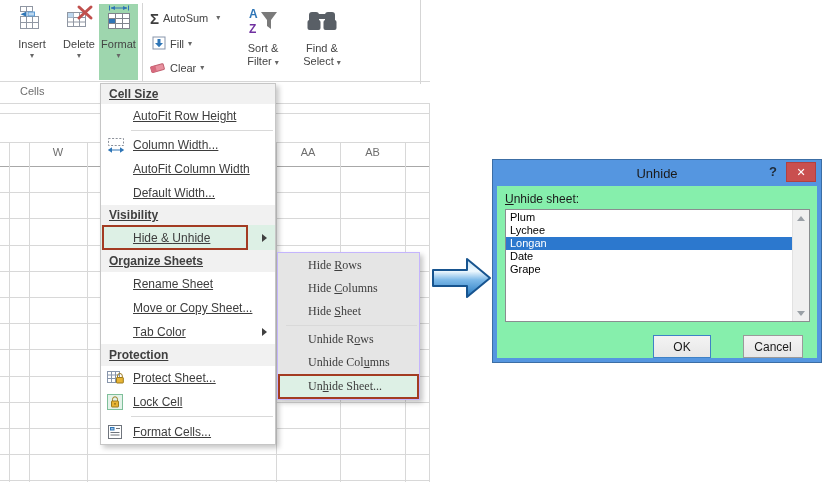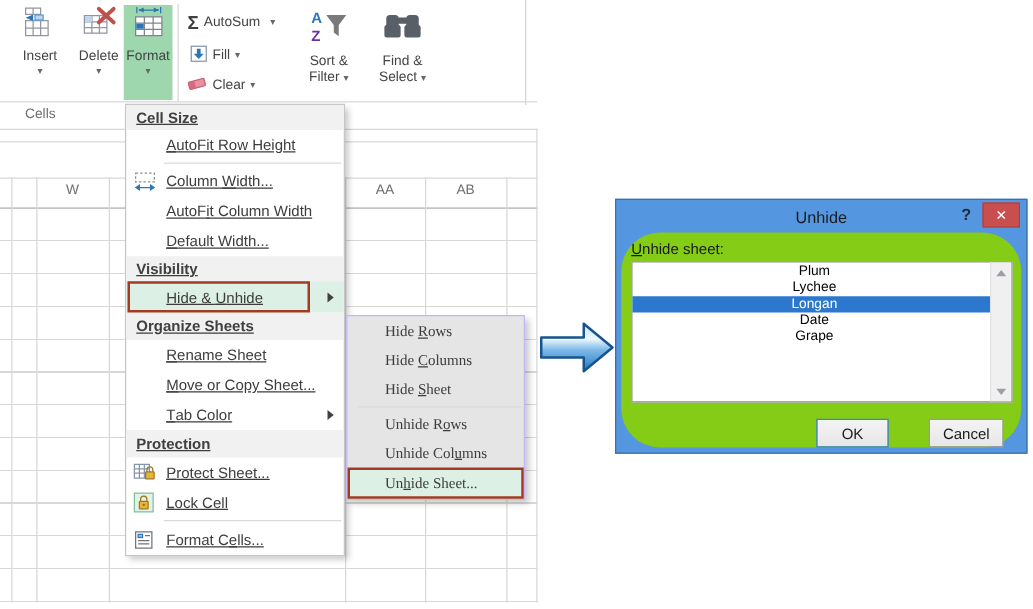--- a/index.html
+++ b/index.html
@@ -51,26 +51,26 @@
   .bluearrow{position:absolute;left:430px;top:252px;z-index:4;}
   
   .dialog{position:absolute;left:492px;top:159px;width:330px;height:204px;background:#5596e0;
           border:1px solid #3c6ea5;box-sizing:border-box;z-index:7;}
   .dlg-title{position:relative;height:26px;display:flex;align-items:center;justify-content:center;
              font-size:13px;color:#1b1b1b;}
   .dlg-help{position:absolute;right:44px;top:4px;font-size:13px;font-weight:bold;color:#1f2a36;cursor:default;}
   .dlg-close{position:absolute;right:5px;top:2px;width:30px;height:20px;background:#c94f4f;border:1px solid #b24040;
              color:#fff;display:flex;align-items:center;justify-content:center;font-size:11px;font-weight:bold;
              box-sizing:border-box;cursor:default;}
-  .dlg-body{position:absolute;left:4px;right:4px;top:26px;bottom:4px;background:#84cc16;border-radius:31px;}
+  .dlg-body{position:absolute;left:4px;right:4px;top:26px;bottom:4px;background:#86efac;}
   .dlg-label{position:absolute;left:8px;top:6px;font-size:12px;color:#1a1a1a;}
   .listbox{position:absolute;left:8px;right:7px;top:23px;height:113px;background:#fff;
            border:1px solid #8a8d90;box-sizing:border-box;}
   .lb-items{position:absolute;left:0;top:1px;right:16px;}
-  .lb-item{height:13px;line-height:13px;font-size:11px;color:#000;padding-left:4px;cursor:default;text-align:center;}
+  .lb-item{height:13px;line-height:13px;font-size:11px;color:#000;padding-left:4px;cursor:default;}
   .lb-item.sel{background:#2c78ce;color:#fff;}
   .sbar{position:absolute;right:0;top:0;bottom:0;width:16px;background:#f0f0f0;border-left:1px solid #e2e2e2;}
   .sb-btn{position:absolute;left:0;right:0;height:16px;display:flex;align-items:center;justify-content:center;}
   .tri-up{width:0;height:0;border-left:4px solid transparent;border-right:4px solid transparent;border-bottom:5px solid #9aa0a6;}
   .tri-dn{width:0;height:0;border-left:4px solid transparent;border-right:4px solid transparent;border-top:5px solid #9aa0a6;}
   .btn{position:absolute;top:149px;height:23px;display:flex;align-items:center;justify-content:center;
        font-size:12px;color:#1a1a1a;background:linear-gradient(#f3f3f3,#e7e7e7);box-sizing:border-box;cursor:default;}
   .btn.ok{left:156px;width:58px;border:1px solid #3f82c6;}
   .btn.cancel{left:246px;width:60px;border:1px solid #9a9a9a;}
 </style>

